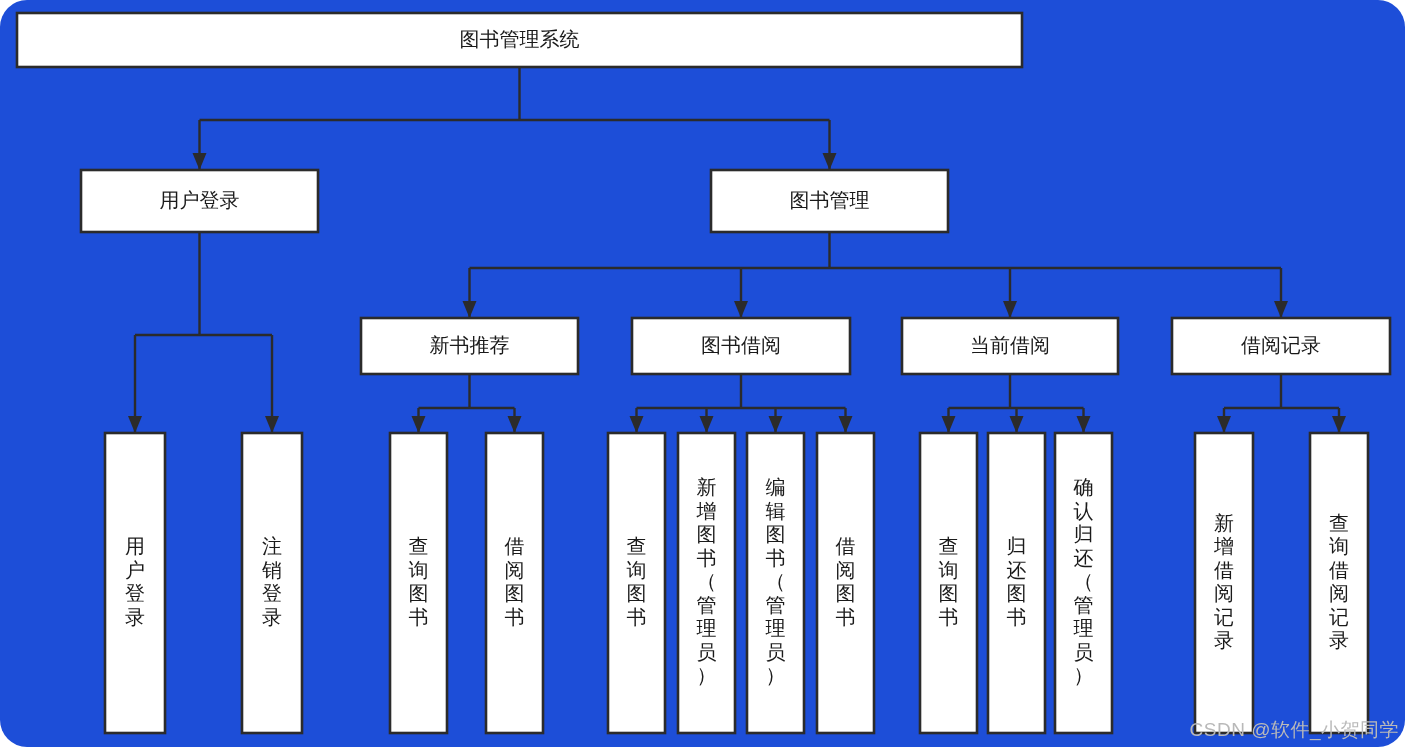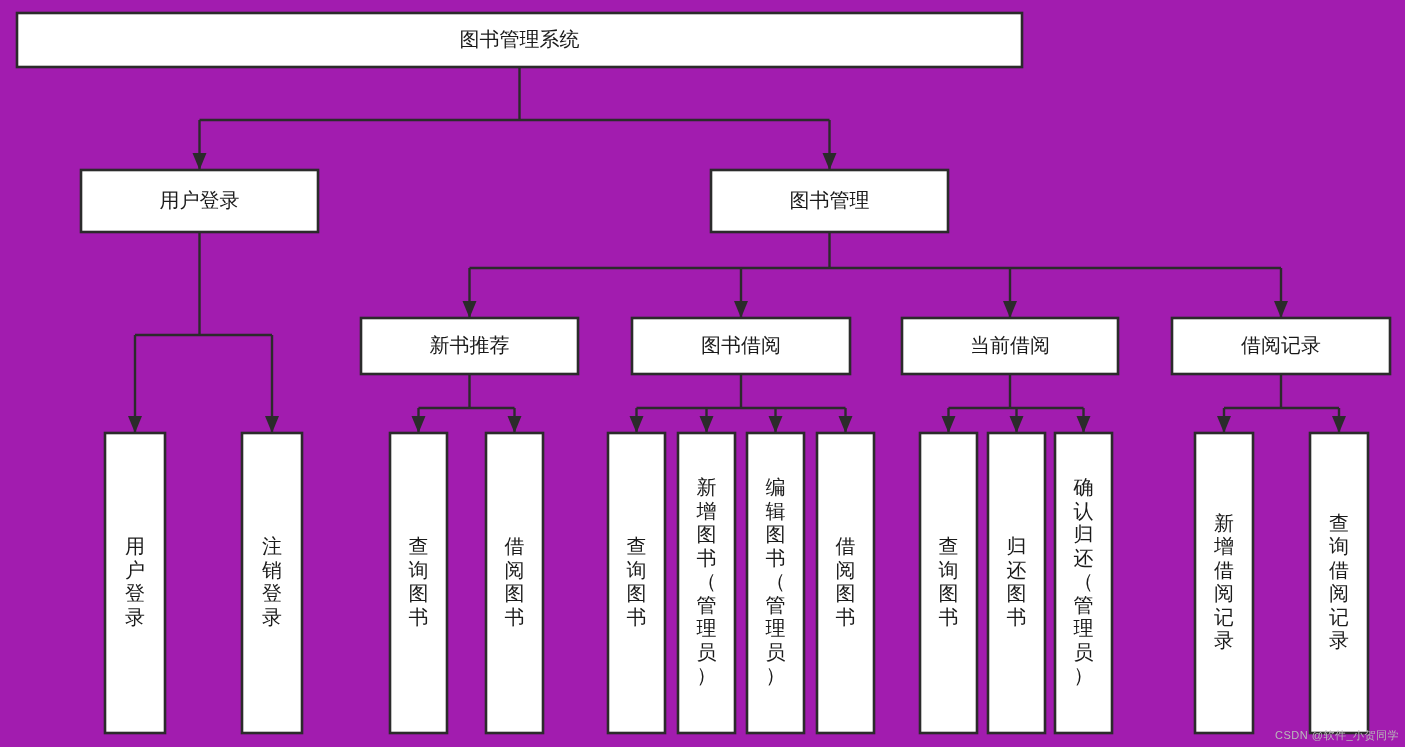--- a/index.html
+++ b/index.html
@@ -7,22 +7,23 @@
     padding: 0;
     background: #ffffff;
   }
   body {
     font-family: "Liberation Sans", "DejaVu Sans", sans-serif;
   }
   #diagram-root {
     position: relative;
     width: 1405px;
     height: 747px;
-    background: #a21caf;
+    background: #1d4ed8;
     overflow: hidden;
+    border-radius: 27px;
   }
   svg#tree-svg {
     position: absolute;
     left: 0;
     top: 0;
     width: 1405px;
     height: 747px;
     display: block;
   }
   .node-box {
@@ -51,21 +52,21 @@
     fill: #1a1a1a;
     font-family: "Liberation Sans", "DejaVu Sans", sans-serif;
     font-size: 20px;
     text-anchor: middle;
   }
   .watermark {
     position: absolute;
     right: 6px;
     bottom: 4px;
     font-family: "Liberation Sans", "DejaVu Sans", sans-serif;
-    font-size: 11px;
+    font-size: 19px;
     color: #b9b9b9;
     letter-spacing: 0.5px;
     white-space: nowrap;
     user-select: none;
   }
 </style>
 </head>
 <body>
 
 <div id="diagram-root">

